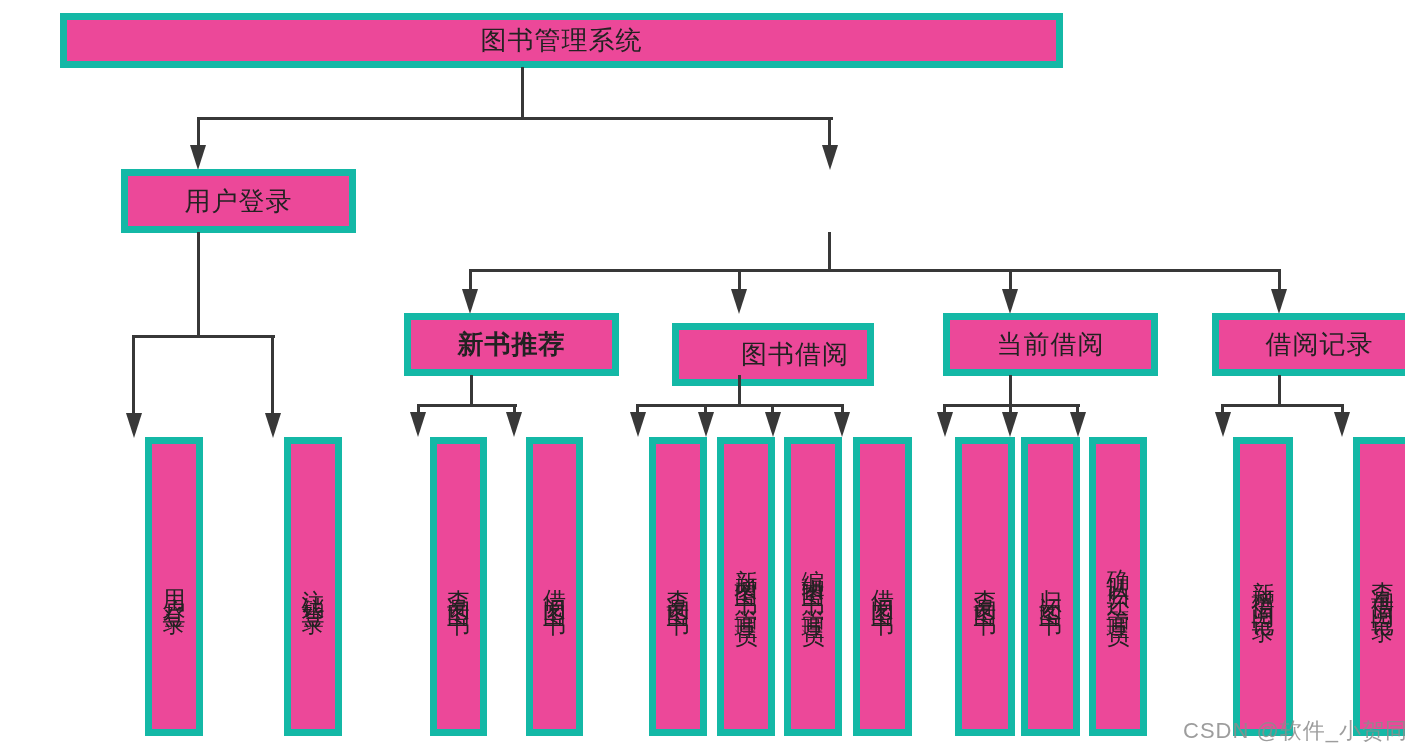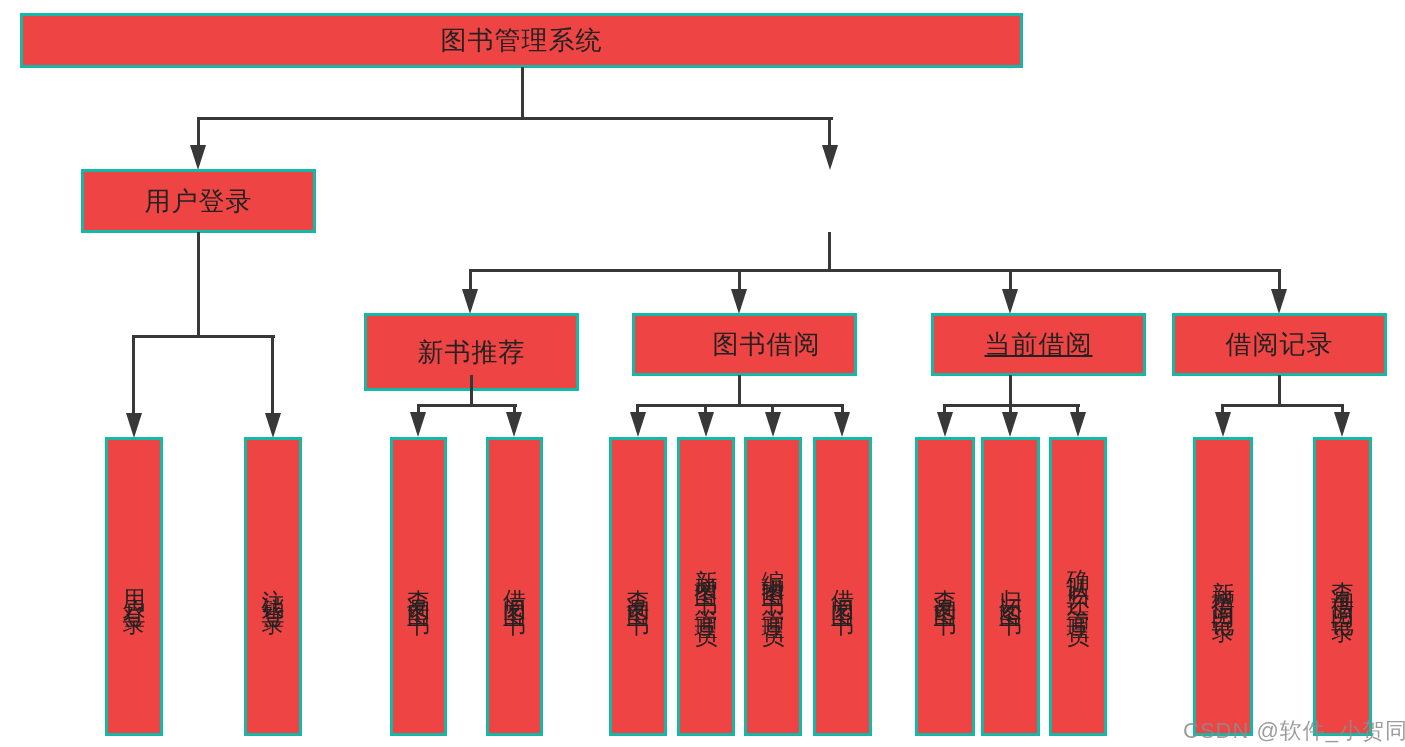--- a/index.html
+++ b/index.html
@@ -7,27 +7,28 @@
     position: relative;
     width: 1405px;
     height: 747px;
     background: #ffffff;
     font-family: "Liberation Sans", sans-serif;
     overflow: hidden;
   }
   .node {
     position: absolute;
     box-sizing: border-box;
-    border: 3px solid #14b8a6;
-    background: #ef4444;
+    border: 7px solid #14b8a6;
+    background: #ec4899;
     display: flex;
     align-items: center;
     justify-content: center;
     color: #222222;
     text-align: center;
+    margin-left: 40px;
   }
   .node.h { font-size: 26px; letter-spacing: 1px; }
   .node.v {
     writing-mode: vertical-rl;
     text-orientation: mixed;
     font-size: 23px;
     letter-spacing: 8px;
     line-height: 1;
   }
   .line { position: absolute; background: #383838; }
@@ -76,23 +77,23 @@
   <div class="line" style="left:469px;top:269px;width:812px;height:3px;"></div>
   <div class="line" style="left:469px;top:269px;width:3px;height:22px;"></div>
   <div class="line" style="left:738px;top:269px;width:3px;height:22px;"></div>
   <div class="line" style="left:1009px;top:269px;width:3px;height:22px;"></div>
   <div class="line" style="left:1278px;top:269px;width:3px;height:22px;"></div>
   <div class="arrow" style="left:462px;top:289px;"></div>
   <div class="arrow" style="left:731px;top:289px;"></div>
   <div class="arrow" style="left:1002px;top:289px;"></div>
   <div class="arrow" style="left:1271px;top:289px;"></div>
 
-  <div class="node h" style="left:364px;top:313px;width:215px;height:78px;">新书推荐</div>
-  <div class="node h" style="left:632px;top:313px;width:225px;height:63px;padding-left:44px;">图书借阅</div>
-  <div class="node h" style="left:931px;top:313px;width:215px;height:63px;text-decoration:underline;">当前借阅</div>
+  <div class="node h" style="left:364px;top:313px;width:215px;height:63px;font-weight:bold;">新书推荐</div>
+  <div class="node h" style="left:632px;top:323px;width:202px;height:63px;padding-left:44px;">图书借阅</div>
+  <div class="node h" style="left:903px;top:313px;width:215px;height:63px;">当前借阅</div>
   <div class="node h" style="left:1172px;top:313px;width:215px;height:63px;">借阅记录</div>
 
   <div class="line" style="left:470px;top:375px;width:3px;height:31px;"></div>
   <div class="line" style="left:417px;top:404px;width:100px;height:3px;"></div>
   <div class="line" style="left:417px;top:404px;width:3px;height:10px;"></div>
   <div class="line" style="left:513px;top:404px;width:3px;height:10px;"></div>
   <div class="arrow" style="left:410px;top:412px;"></div>
   <div class="arrow" style="left:506px;top:412px;"></div>
 
   <div class="line" style="left:738px;top:375px;width:3px;height:31px;"></div>

